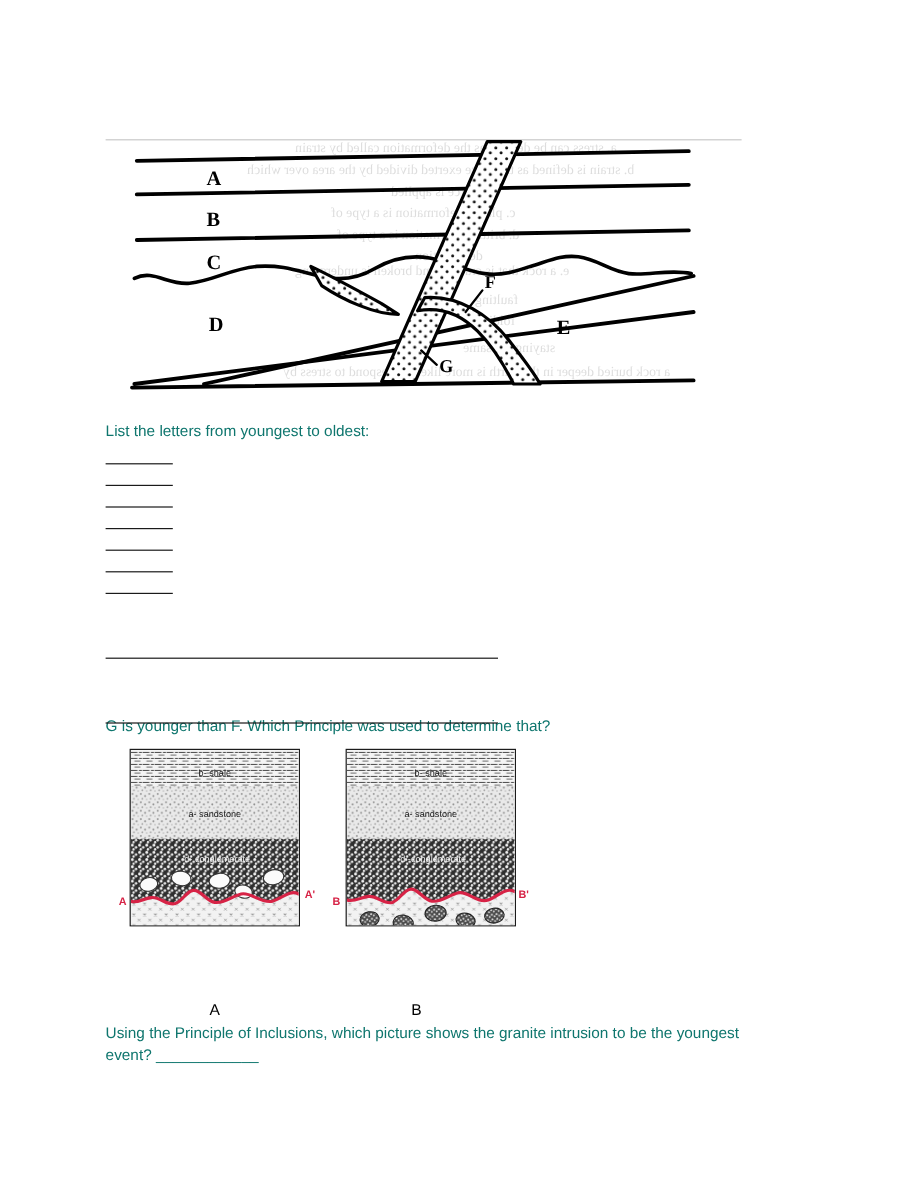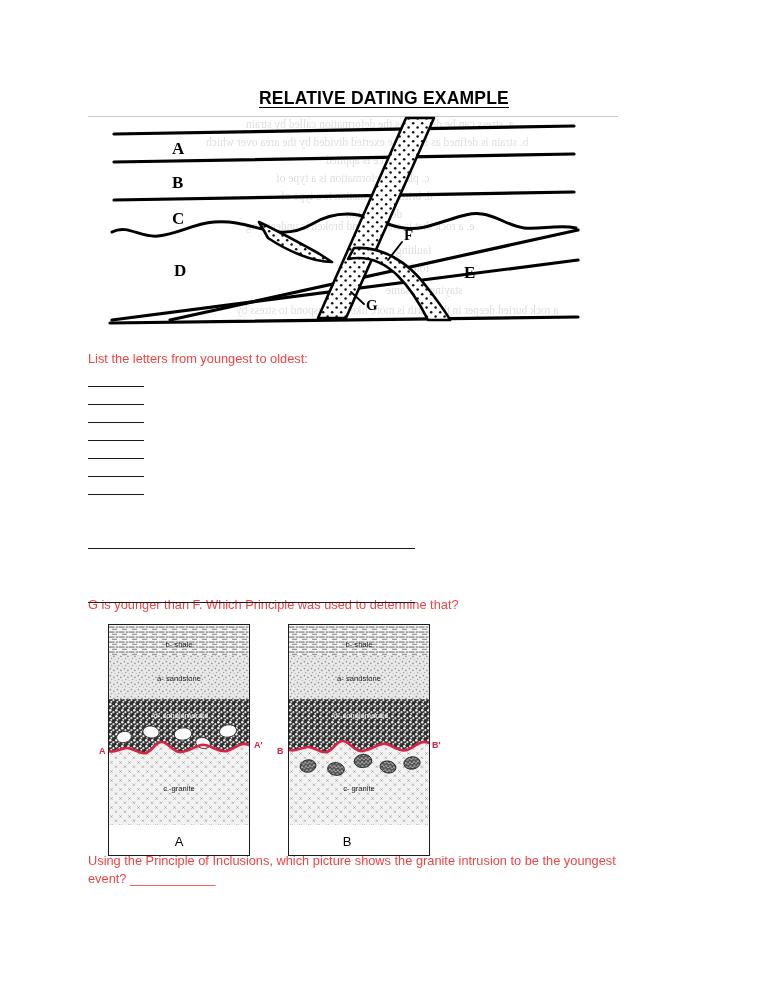--- a/index.html
+++ b/index.html
@@ -78,21 +78,21 @@
     white-space: nowrap;
     transform: scaleX(-1);
     transform-origin: center;
   }
 
   
   .btext {
     position: absolute;
     font-family: "Liberation Sans", sans-serif;
     font-size: 12.8px;
-    color: #ef4444;
+    color: #0f766e;
     line-height: 1.45;
   }
 
   .blank {
     position: absolute;
     height: 0;
     border-top: 1.4px solid #1a1a1a;
   }
 
   
@@ -100,21 +100,21 @@
     position: absolute;
     left: 108px;
     top: 624px;
     width: 322px;
     height: 202px;
   }
   .panel {
     position: absolute;
     top: 0;
     width: 142px;
-    height: 232px;
+    height: 148px;
     border: 1.1px solid #1b1b1b;
     box-sizing: border-box;
     overflow: hidden;
     background: #fff;
   }
   .panel-a { left: 0; }
   .panel-b { left: 180px; }
   .panel svg { display:block; }
 
   .colcap {
@@ -131,23 +131,20 @@
     font-size: 9px;
     font-weight: bold;
     color: #d72346;
   }
 </style>
 </head>
 <body>
 
 <div class="page">
 
-  <div class="title">
-    <span>RELATIVE DATING EXAMPLE</span>
-  </div>
   <div class="title-rule"></div>
 
   <div class="ghost">
     <div class="ghost-line" style="left:150px; top:6px;">a. stress can be defined as the deformation called by strain</div>
     <div class="ghost-line" style="left:110px; top:24px;">b. strain is defined as the force exerted divided by the area over which</div>
     <div class="ghost-line" style="left:230px; top:42px;">the force is applied</div>
     <div class="ghost-line" style="left:180px; top:60px;">c. plastic deformation is a type of</div>
     <div class="ghost-line" style="left:185px; top:78px;">d. brittle deformation is a type of</div>
     <div class="ghost-line" style="left:250px; top:96px;">deformation</div>
     <div class="ghost-line" style="left:150px; top:108px;">e. a rock that is cracked and broken is undergoing</div>

